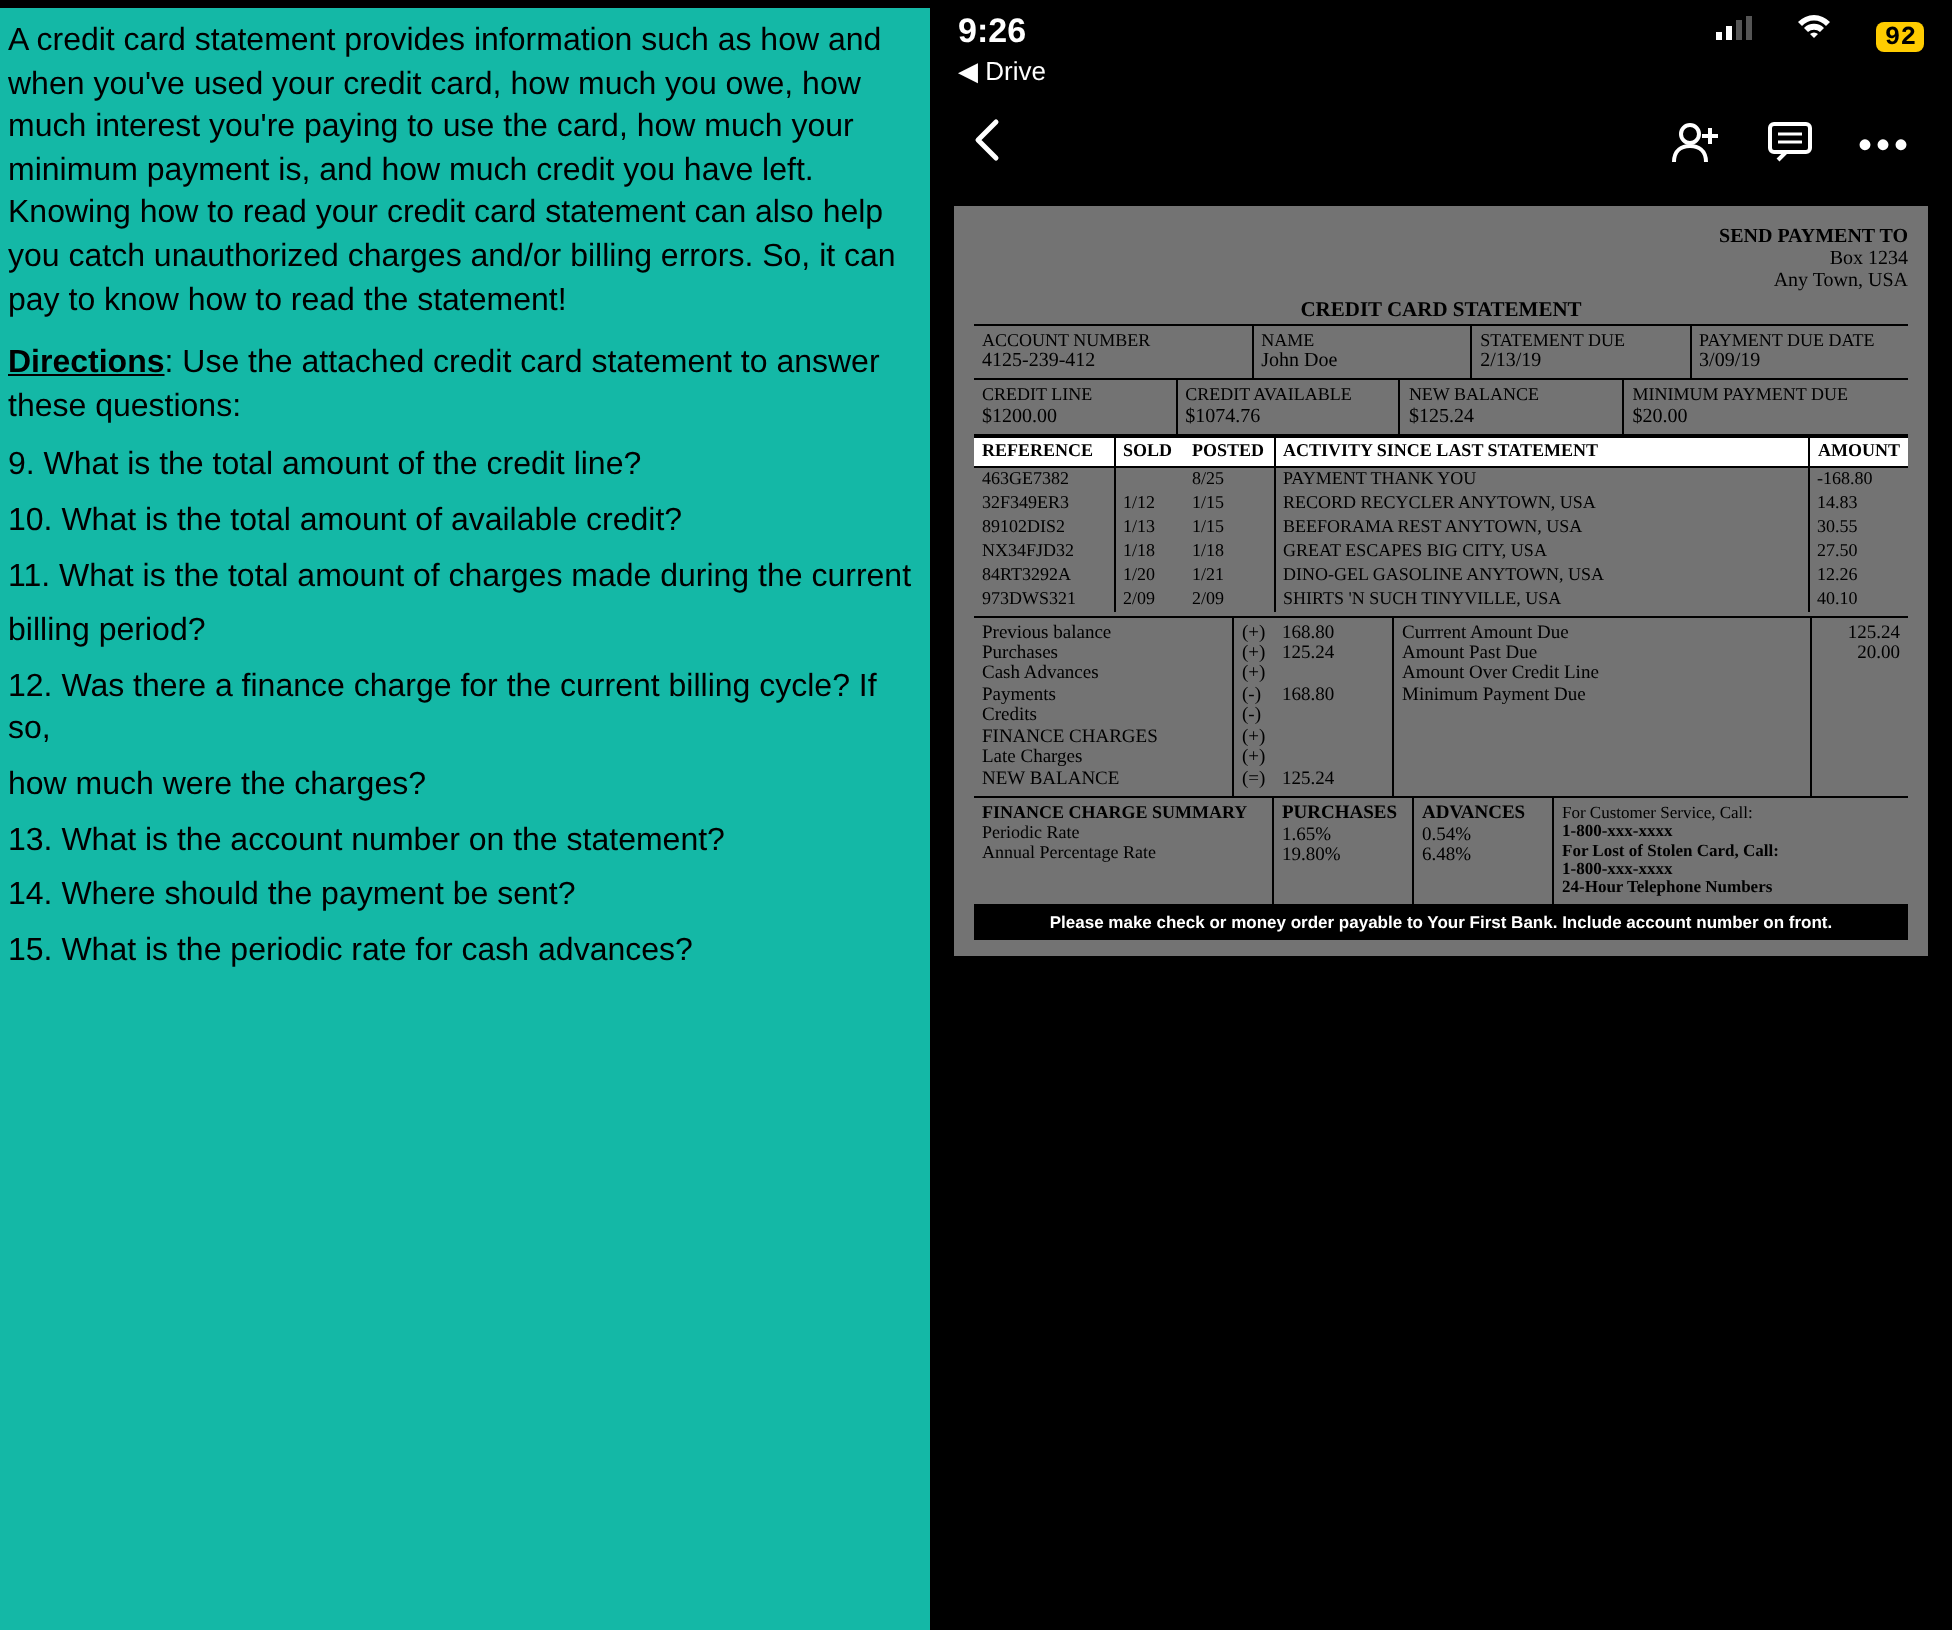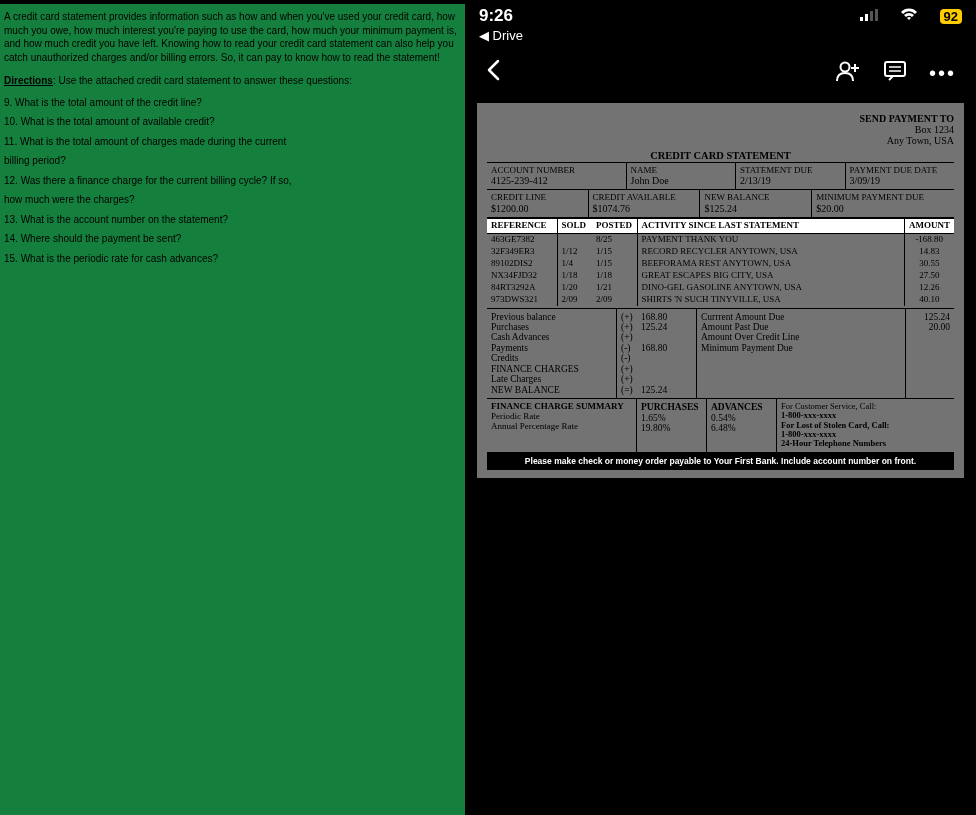--- a/index.html
+++ b/index.html
@@ -1,27 +1,27 @@
 <!DOCTYPE html>
 <html><head>
 <meta charset="utf-8">
 <style>
   * { margin:0; padding:0; box-sizing:border-box; }
   body { font-family: Arial, sans-serif; width:976px; height:815px; background:#000; }
   .page { display:flex; flex-direction:row; width:100%; height:100%; }
-  .left-col { width:465px; background:#15803d; padding:8px 8px 0 4px; font-size:10px; line-height:1.35; color:#000; }
+  .left-col { width:465px; background:#14b8a6; padding:8px 8px 0 4px; font-size:16px; line-height:1.35; color:#000; }
   .topbar { height:4px; background:#000; margin:-8px -8px 6px -4px; }
   .intro { margin-bottom:10px; }
   .directions { margin-bottom:8px; }
   .directions .label { text-decoration:underline; font-weight:bold; }
   .q { margin:6px 0; }
 
   .right-col { width:511px; background:#000; color:#fff; position:relative; font-family:-apple-system,Helvetica,Arial,sans-serif; }
   .status-bar { display:flex; justify-content:space-between; align-items:center; padding:6px 14px 0 14px; font-size:17px; font-weight:600; }
-  .status-icons { display:flex; align-items:center; gap:22px; }
+  .status-icons { display:flex; align-items:flex-end; gap:22px;font-family:Liberation Mono, monospace; }
   .battery { background:#ffcc00; color:#000; border-radius:4px; padding:0 4px; font-size:13px; font-weight:700; }
   .back-app { font-size:13px; padding:2px 14px 8px 14px; }
   .app-bar { display:flex; justify-content:space-between; align-items:center; padding:8px 20px 16px 20px; }
   .app-bar .left { font-size:22px; font-weight:600; }
   .app-bar .right { display:flex; gap:22px; align-items:center; }
   .ic { display:inline-block; }
 
   .statement-wrap { background:#000; padding:0 12px 0 12px; }
   .statement { background:#737373; color:#000; font-family:"Times New Roman",serif; font-size:9.5px; line-height:1.1; padding:10px 10px 8px 10px; }
   .send-to { text-align:right; font-weight:bold; font-size:10px; margin-bottom:4px; }
@@ -29,21 +29,21 @@
 
   .hdr-row { display:flex; border-top:1px solid #000; border-bottom:1px solid #000; }
   .hdr-cell { padding:3px 4px; border-right:1px solid #000; flex:1; }
   .hdr-cell:last-child { border-right:none; }
   .hdr-cell .lbl { font-weight:normal; font-size:9px; }
   .hdr-cell .val { font-size:10px; }
 
   table.activity { width:100%; border-collapse:collapse; font-size:9px; }
   table.activity th { font-weight:bold; border-top:1.5px solid #000; border-bottom:1px solid #000; padding:2px 4px; text-align:left; background:#fff;}
   table.activity td { padding:1px 4px; }
-  table.activity .amt { text-align:center; }
+  table.activity .amt { text-align:left; }
   table.activity th.amt { text-align:right; }
   .col-ref{width:70px;} .col-sold{width:35px;} .col-post{width:45px;} .col-act{} .col-amt{width:50px;}
   .vline-l { border-left:1px solid #000; }
 
   .balance-block { display:flex; border-top:1.5px solid #000; border-bottom:1.5px solid #000; margin-top:2px;}
   .bal-left { width:130px; padding:3px 4px; border-right:1px solid #000;}
   .bal-mid { width:80px; padding:3px 4px; border-right:1px solid #000;}
   .bal-right { flex:1; padding:3px 4px; border-right:1px solid #000;}
   .bal-amt2 { width:48px; padding:3px 4px; text-align:right;}
 
@@ -188,21 +188,21 @@
               </tr>
               <tr>
                 <td>32F349ER3</td>
                 <td class="vline-l">1/12</td>
                 <td>1/15</td>
                 <td class="vline-l">RECORD RECYCLER ANYTOWN, USA</td>
                 <td class="amt vline-l">14.83</td>
               </tr>
               <tr>
                 <td>89102DIS2</td>
-                <td class="vline-l">1/4</td>
+                <td class="vline-l">1/13</td>
                 <td>1/15</td>
                 <td class="vline-l">BEEFORAMA REST ANYTOWN, USA</td>
                 <td class="amt vline-l">30.55</td>
               </tr>
               <tr>
                 <td>NX34FJD32</td>
                 <td class="vline-l">1/18</td>
                 <td>1/18</td>
                 <td class="vline-l">GREAT ESCAPES BIG CITY, USA</td>
                 <td class="amt vline-l">27.50</td>

